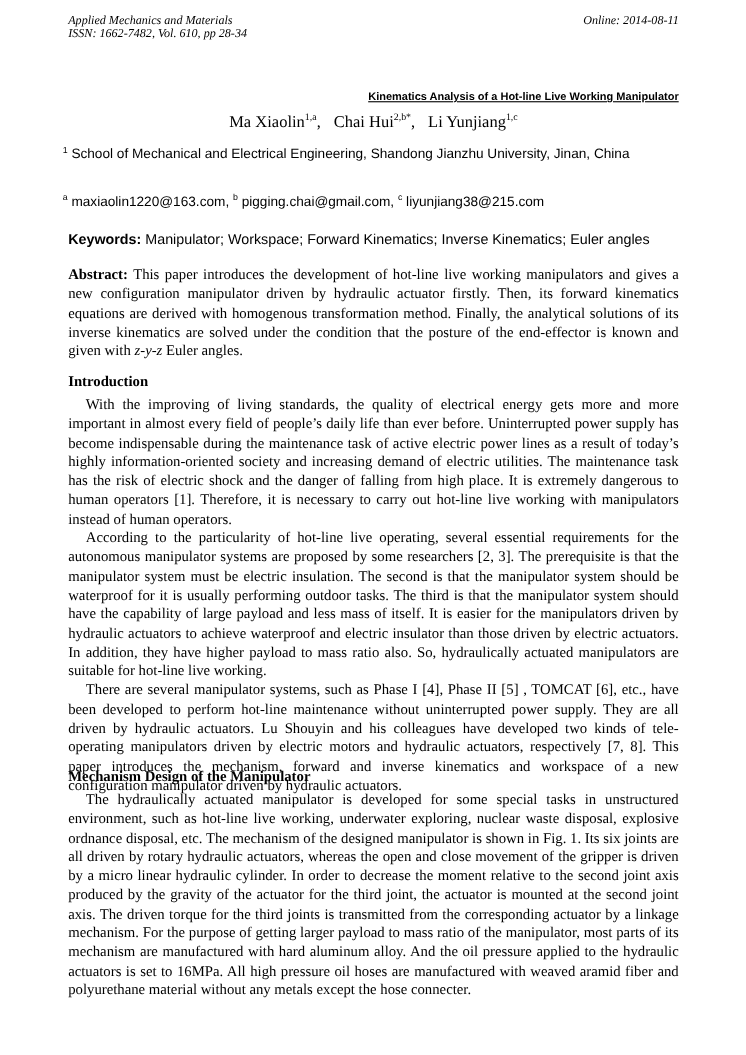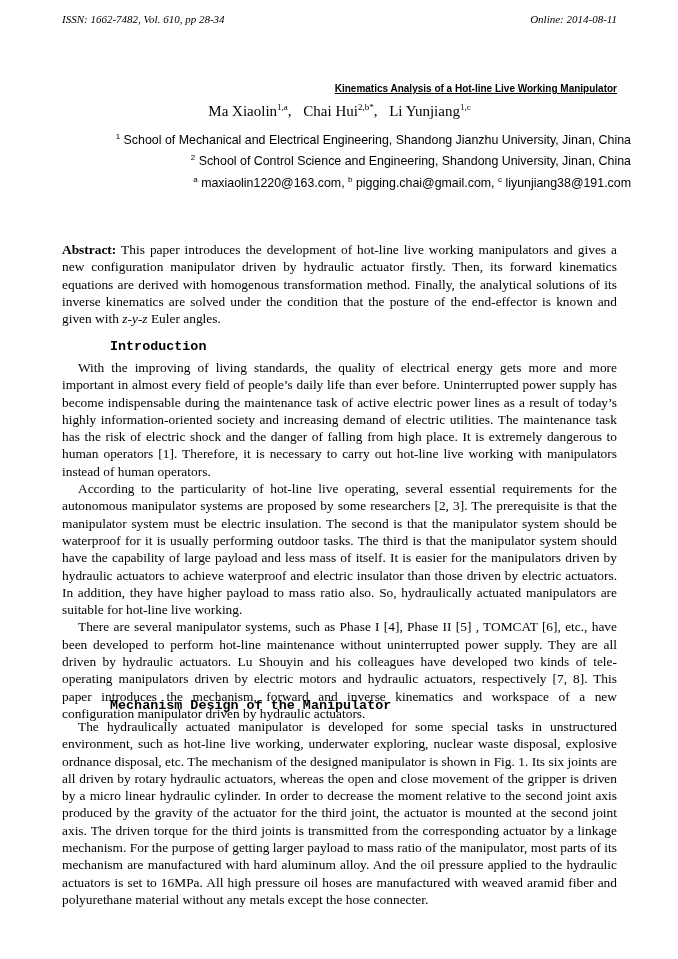--- a/index.html
+++ b/index.html
@@ -5,60 +5,61 @@
   html, body { margin: 0; padding: 0; background: #ffffff; }
   body { width: 678px; height: 959px; position: relative; overflow: hidden; color: #000; }
   .page { position: absolute; left: 0; top: 0; width: 678px; height: 959px; background: #fff; }
   .header { position: absolute; left: 62px; top: 14px; width: 555px; font-family: "Liberation Serif", serif; font-style: italic; font-size: 11px; line-height: 11.5px; }
   .header .left div { white-space: nowrap; }
   .header .right { position: absolute; right: 0; top: 0; white-space: nowrap; }
   .title { position: absolute; left: 62px; top: 80px; width: 555px; text-align: right; font-family: "Liberation Sans", sans-serif; font-weight: bold; font-size: 10px; line-height: 18px; text-decoration: underline; }
   .authors { position: absolute; left: 62px; top: 102px; width: 555px; text-align: center; font-family: Liberation Serif, serif; font-size: 15px; line-height: 18px; }
   .authors sup { font-size: 9px; vertical-align: 6px; line-height: 0; }
   .authors .sep { display: inline-block; width: 8px; }
-  .affil { position: absolute; left: 76px; width: 555px; text-align: right; font-family: "Liberation Sans", sans-serif; font-size: 12.4px; line-height: 15px; white-space: nowrap; }
+  .affil { position: absolute; left: 57px; width: 555px; text-align: left; font-family: "Liberation Sans", sans-serif; font-size: 12.4px; line-height: 15px; white-space: nowrap; }
   .affil sup { font-size: 8px; vertical-align: 5px; line-height: 0; }
   .keywords { position: absolute; left: 62px; top: 210px; width: 560px; font-family: "Liberation Sans", sans-serif; font-size: 13px; line-height: 15px; white-space: nowrap; }
   .keywords b { font-weight: bold; }
   .body-text { position: absolute; left: 62px; width: 555px; font-family: "Liberation Serif", serif; font-size: 13.4px; line-height: 17.3px; text-align: justify; }
   .body-text p { margin: 0; text-indent: 16px; }
   .body-text p.noindent { text-indent: 0; }
   .body-text i { font-style: italic; }
-  .section-head { position: absolute; left: 62px; font-family: Liberation Mono, monospace; font-weight: bold; font-size: 13.4px; line-height: 16px; margin-left: 48px; }
+  .section-head { position: absolute; left: 62px; font-family: Liberation Serif, serif; font-weight: bold; font-size: 13.4px; line-height: 16px; }
 </style>
 </head>
 <body>
 
 <div class="page">
 
   <div class="header">
     <div class="left">
+      <div>Applied Mechanics and Materials</div>
       <div>ISSN: 1662-7482, Vol. 610, pp 28-34</div>
     </div>
     <div class="right">Online: 2014-08-11</div>
   </div>
 
   <div class="title">Kinematics Analysis of a Hot-line Live Working Manipulator</div>
 
   <div class="authors">
     <span>Ma Xiaolin</span><sup>1,a</sup><span>,</span><span class="sep"></span>
     <span>Chai Hui</span><sup>2,b*</sup><span>,</span><span class="sep"></span>
     <span>Li Yunjiang</span><sup>1,c</sup>
   </div>
 
   <div class="affil" style="top:133px;">
     <sup>1</sup><span> School of Mechanical and Electrical Engineering, Shandong Jianzhu University, Jinan, China</span>
   </div>
-  <div class="affil" style="top:154px;">
-    <sup>2</sup><span> School of Control Science and Engineering, Shandong University, Jinan, China</span>
-  </div>
   <div class="affil" style="top:176px;">
-    <sup>a</sup><span> maxiaolin1220@163.com, </span><sup>b</sup><span> pigging.chai@gmail.com, </span><sup>c</sup><span> liyunjiang38@191.com</span>
+    <sup>a</sup><span> maxiaolin1220@163.com, </span><sup>b</sup><span> pigging.chai@gmail.com, </span><sup>c</sup><span> liyunjiang38@215.com</span>
   </div>
 
+  <div class="keywords">
+    <b>Keywords:</b><span> Manipulator; Workspace; Forward Kinematics; Inverse Kinematics; Euler angles</span>
+  </div>
 
   <div class="body-text" style="top:241px;">
     <p class="noindent"><b>Abstract:</b><span> This paper introduces the development of hot-line live working manipulators and gives a new configuration manipulator driven by hydraulic actuator firstly. Then, its forward kinematics equations are derived with homogenous transformation method. Finally, the analytical solutions of its inverse kinematics are solved under the condition that the posture of the end-effector is known and given with </span><i>z-y-z</i><span> Euler angles.</span></p>
   </div>
 
   <div class="section-head" style="top:339px;">Introduction</div>
 
   <div class="body-text" style="top:359px;">
     <p>With the improving of living standards, the quality of electrical energy gets more and more important in almost every field of people’s daily life than ever before. Uninterrupted power supply has become indispensable during the maintenance task of active electric power lines as a result of today’s highly information-oriented society and increasing demand of electric utilities. The maintenance task has the risk of electric shock and the danger of falling from high place. It is extremely dangerous to human operators [1]. Therefore, it is necessary to carry out hot-line live working with manipulators instead of human operators.</p>
     <p>According to the particularity of hot-line live operating, several essential requirements for the autonomous manipulator systems are proposed by some researchers [2, 3]. The prerequisite is that the manipulator system must be electric insulation. The second is that the manipulator system should be waterproof for it is usually performing outdoor tasks. The third is that the manipulator system should have the capability of large payload and less mass of itself. It is easier for the manipulators driven by hydraulic actuators to achieve waterproof and electric insulator than those driven by electric actuators. In addition, they have higher payload to mass ratio also. So, hydraulically actuated manipulators are suitable for hot-line live working.</p>

